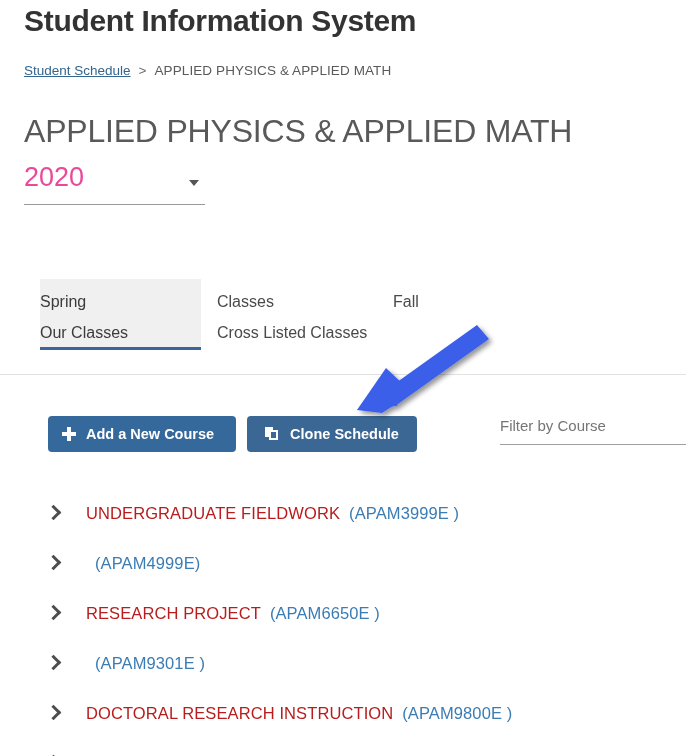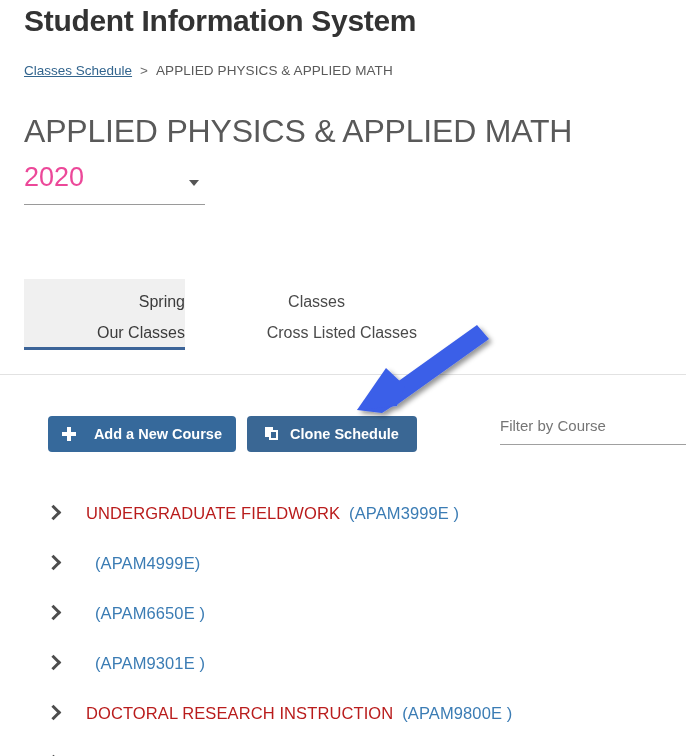--- a/index.html
+++ b/index.html
@@ -100,27 +100,28 @@
     display: flex;
     align-items: stretch;
   }
   .tab-row-primary { top: 279px; }
   .tab-row-secondary { top: 310px; }
 
   .tab {
     box-sizing: border-box;
     height: 40px;
     line-height: 46px;
-    text-align: right;
+    text-align: left;
     font-size: 16px;
     color: #4a4a4a;
     cursor: pointer;
     border-bottom: 3px solid transparent;
     background: transparent;
     white-space: nowrap;
+    margin-left: 16px;
   }
   .tab.active {
     background: #f0f0f0;
     border-bottom: 3px solid #3c6498;
     color: #3b3b3b;
   }
   .tab-spring  { width: 161px; }
   .tab-summer  { width: 160px; }
   .tab-fall    { width: 110px; }
   .tab-ours    { width: 161px; }
@@ -147,21 +148,21 @@
     color: #ffffff;
     font-family: "Liberation Sans", sans-serif;
     font-size: 14.5px;
     font-weight: bold;
     display: flex;
     align-items: center;
     cursor: pointer;
     padding: 0 14px;
     white-space: nowrap;
   }
-  .btn-add   { left: 48px;  width: 188px; justify-content: space-between; }
+  .btn-add   { left: 48px;  width: 188px; }
   .btn-clone { left: 247px; width: 170px; background: #3a6794; justify-content: center; }
 
   .btn .label { margin-left: 10px; }
 
   .icon-plus {
     position: relative;
     width: 14px;
     height: 14px;
     flex: 0 0 14px;
   }
@@ -273,35 +274,36 @@
     height: 756px;
     pointer-events: none;
   }
 </style>
 </head>
 <body>
 
 <div class="app-title">Student Information System</div>
 
 <div class="breadcrumb">
-  <span class="breadcrumb-link">Classes Schedule</span>
+  <span class="breadcrumb-link">Student Schedule</span>
   <span class="breadcrumb-sep">&gt;</span>
   <span class="breadcrumb-current">APPLIED PHYSICS &amp; APPLIED MATH</span>
 </div>
 
 <h1 class="page-title">APPLIED PHYSICS &amp; APPLIED MATH</h1>
 
 <div class="year-select">
   <span class="year-value">2020</span>
   <span class="year-caret"></span>
 </div>
 
 <div class="tab-row tab-row-primary">
   <div class="tab tab-spring active">Spring</div>
   <div class="tab tab-summer">Classes</div>
+  <div class="tab tab-fall">Fall</div>
 </div>
 
 <div class="tab-row tab-row-secondary">
   <div class="tab tab-ours active">Our Classes</div>
   <div class="tab tab-cross">Cross Listed Classes</div>
 </div>
 <div class="tabs-rule"></div>
 
 <button class="btn btn-add">
   <span class="icon-plus"></span>
@@ -322,20 +324,21 @@
     <span class="chevron"></span>
     <span class="course-name">UNDERGRADUATE FIELDWORK</span>
     <span class="course-code">(APAM3999E )</span>
   </div>
   <div class="course-row">
     <span class="chevron"></span>
     <span class="course-code">(APAM4999E)</span>
   </div>
   <div class="course-row">
     <span class="chevron"></span>
+    <span class="course-name">RESEARCH PROJECT</span>
     <span class="course-code">(APAM6650E )</span>
   </div>
   <div class="course-row">
     <span class="chevron"></span>
     <span class="course-code">(APAM9301E )</span>
   </div>
   <div class="course-row">
     <span class="chevron"></span>
     <span class="course-name">DOCTORAL RESEARCH INSTRUCTION</span>
     <span class="course-code">(APAM9800E )</span>

